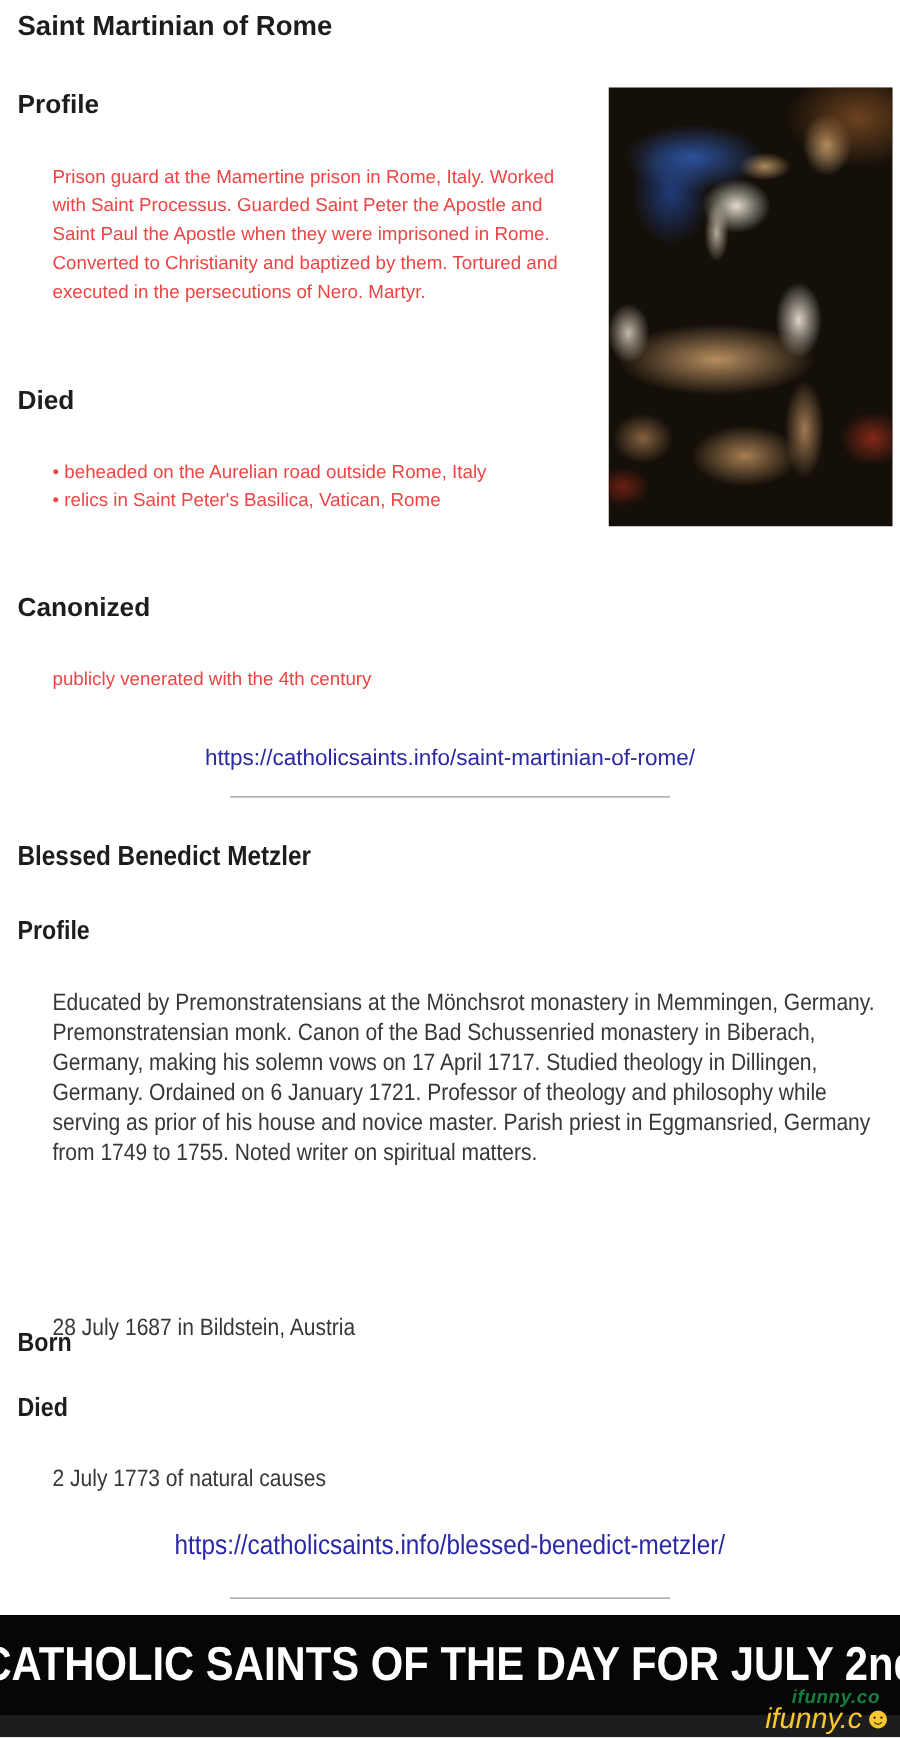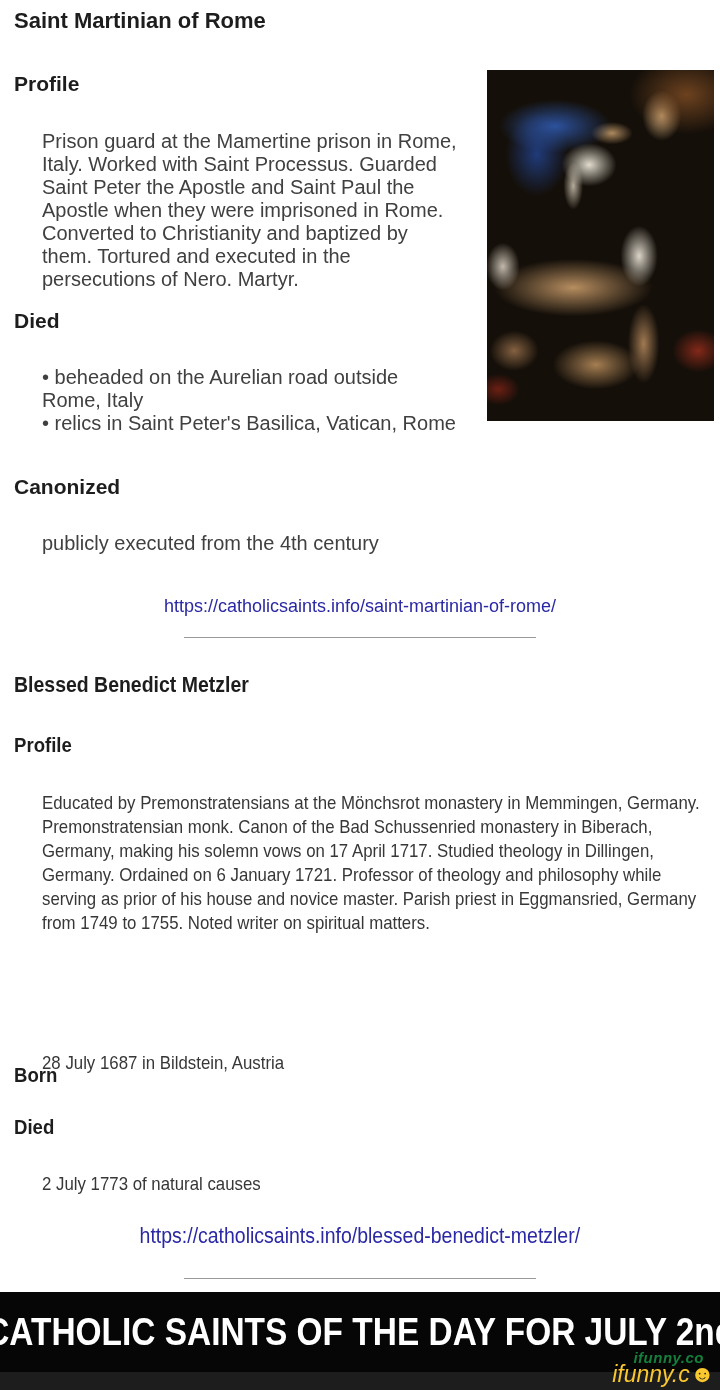--- a/index.html
+++ b/index.html
@@ -22,23 +22,23 @@
     left: 14px;
   }
   .h2 {
     font-size: 21px;
     font-weight: bold;
     color: #1d1d1d;
     line-height: 27px;
     left: 14px;
   }
   .body-text {
-    font-size: 20px;
+    font-size: 15px;
     line-height: 23px;
-    color: #404040;
+    color: #ef4444;
     left: 42px;
   }
   .body-text2 {
     font-size: 19px;
     line-height: 24px;
     color: #373737;
     left: 42px;
   }
   
   .cx {
@@ -181,21 +181,21 @@
 
   <h2 class="abs h2" style="top:307px;">Died</h2>
 
   <ul class="abs body-text bullets" style="top:366px; width:414px;">
     <li>• beheaded on the Aurelian road outside Rome, Italy</li>
     <li>• relics in Saint Peter's Basilica, Vatican, Rome</li>
   </ul>
 
   <h2 class="abs h2" style="top:473px;">Canonized</h2>
 
-  <p class="abs body-text" style="top:532px; width:430px;">publicly executed from the 4th century</p>
+  <p class="abs body-text" style="top:532px; width:430px;">publicly venerated with the 4th century</p>
 
   <div class="abs link-row" style="top:596px;">
     <a class="page-link" href="#">https://catholicsaints.info/saint-martinian-of-rome/</a>
   </div>
 
   <div class="abs divider" style="top:637px;"></div>
 
   <h1 class="abs h1" style="top:671px;">
     <span class="cx">Blessed Benedict Metzler</span>
   </h1>

